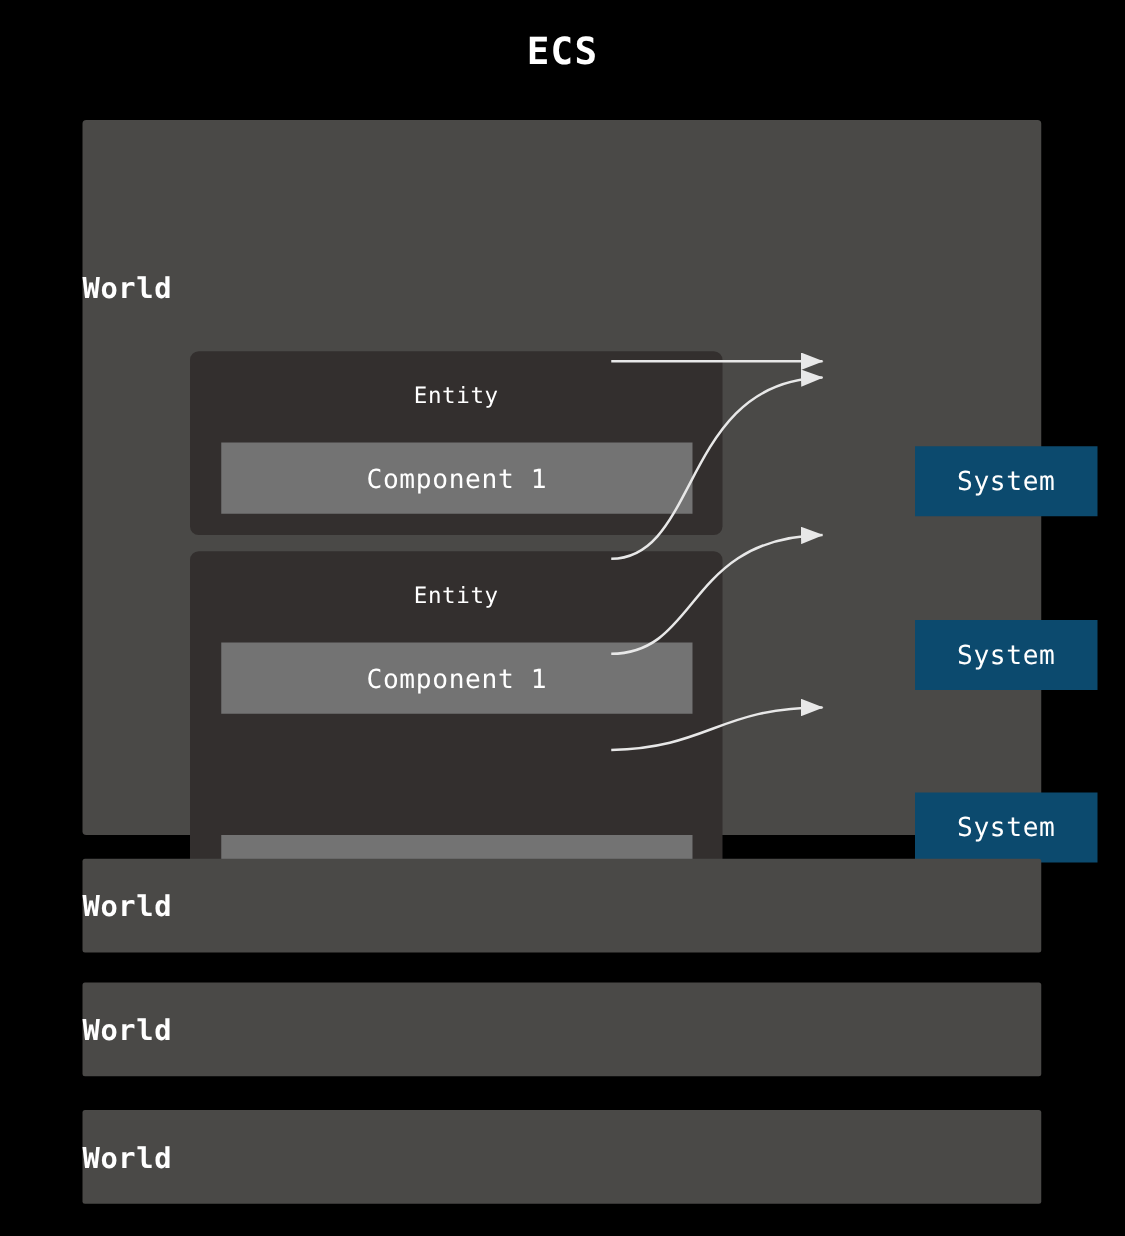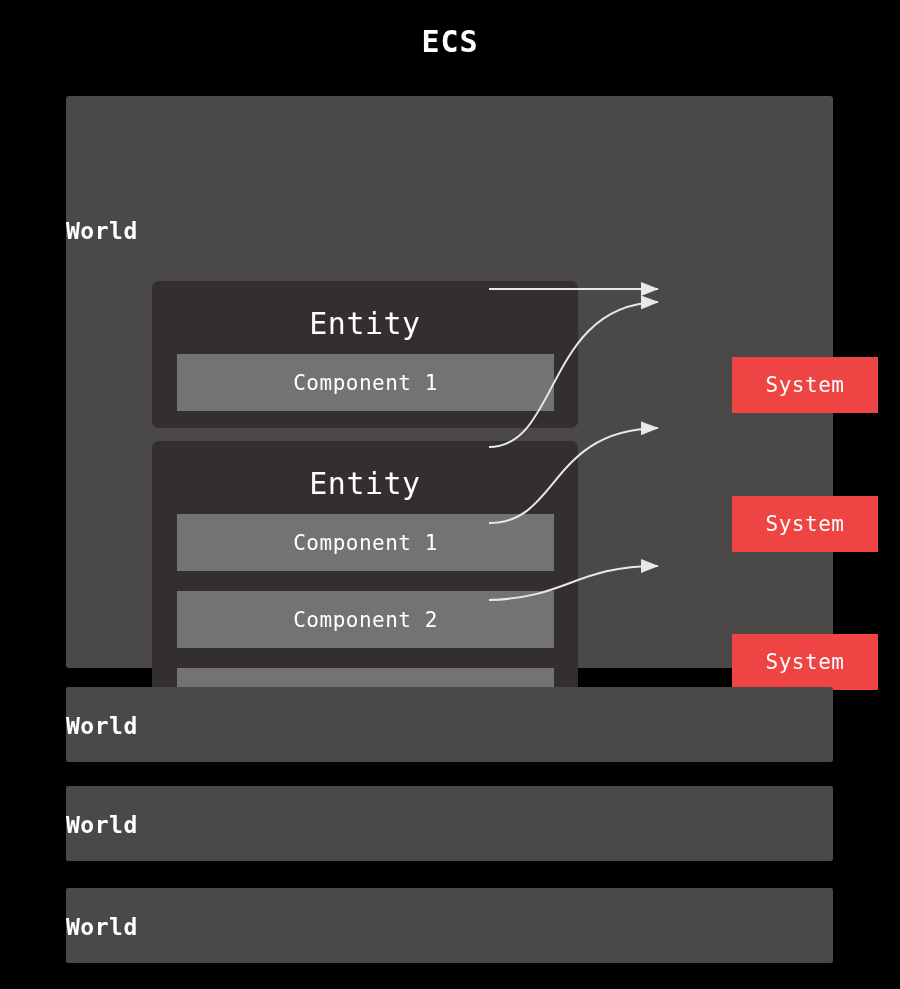--- a/index.html
+++ b/index.html
@@ -85,21 +85,21 @@
     top: 345px;
     width: 426px;
     height: 300px;
   }
   .entity-label {
     position: absolute;
     left: 0;
     width: 100%;
     text-align: center;
     color: #ffffff;
-    font-size: 30px;
+    font-size: 18px;
     font-weight: normal;
     letter-spacing: 0.5px;
     top: 25px;
   }
 
   .component-box {
     position: absolute;
     background: #737373;
     color: #ffffff;
     font-size: 21px;
@@ -112,21 +112,21 @@
     width: 377px;
     height: 57px;
   }
   .comp-e1-1 { top: 73px; }
   .comp-e2-1 { top: 73px; }
   .comp-e2-2 { top: 150px; }
   .comp-e2-3 { top: 227px; }
 
   .system-box {
     position: absolute;
-    background: #ef4444;
+    background: #0c4a6e;
     color: #ffffff;
     font-size: 21px;
     letter-spacing: 0.5px;
     display: flex;
     align-items: center;
     justify-content: center;
     box-sizing: border-box;
     left: 666px;
     width: 146px;
     height: 56px;
@@ -155,21 +155,20 @@
     <div class="world-label">World</div>
 
     <div class="entity-box entity-1">
       <div class="entity-label">Entity</div>
       <div class="component-box comp-e1-1">Component 1</div>
     </div>
 
     <div class="entity-box entity-2">
       <div class="entity-label">Entity</div>
       <div class="component-box comp-e2-1">Component 1</div>
-      <div class="component-box comp-e2-2">Component 2</div>
       <div class="component-box comp-e2-3">Component 3</div>
     </div>
 
     <div class="system-box system-1">System</div>
     <div class="system-box system-2">System</div>
     <div class="system-box system-3">System</div>
   </div>
 
   <div class="world-box world-bar world-bar-1">
     <div class="world-label">World</div>

